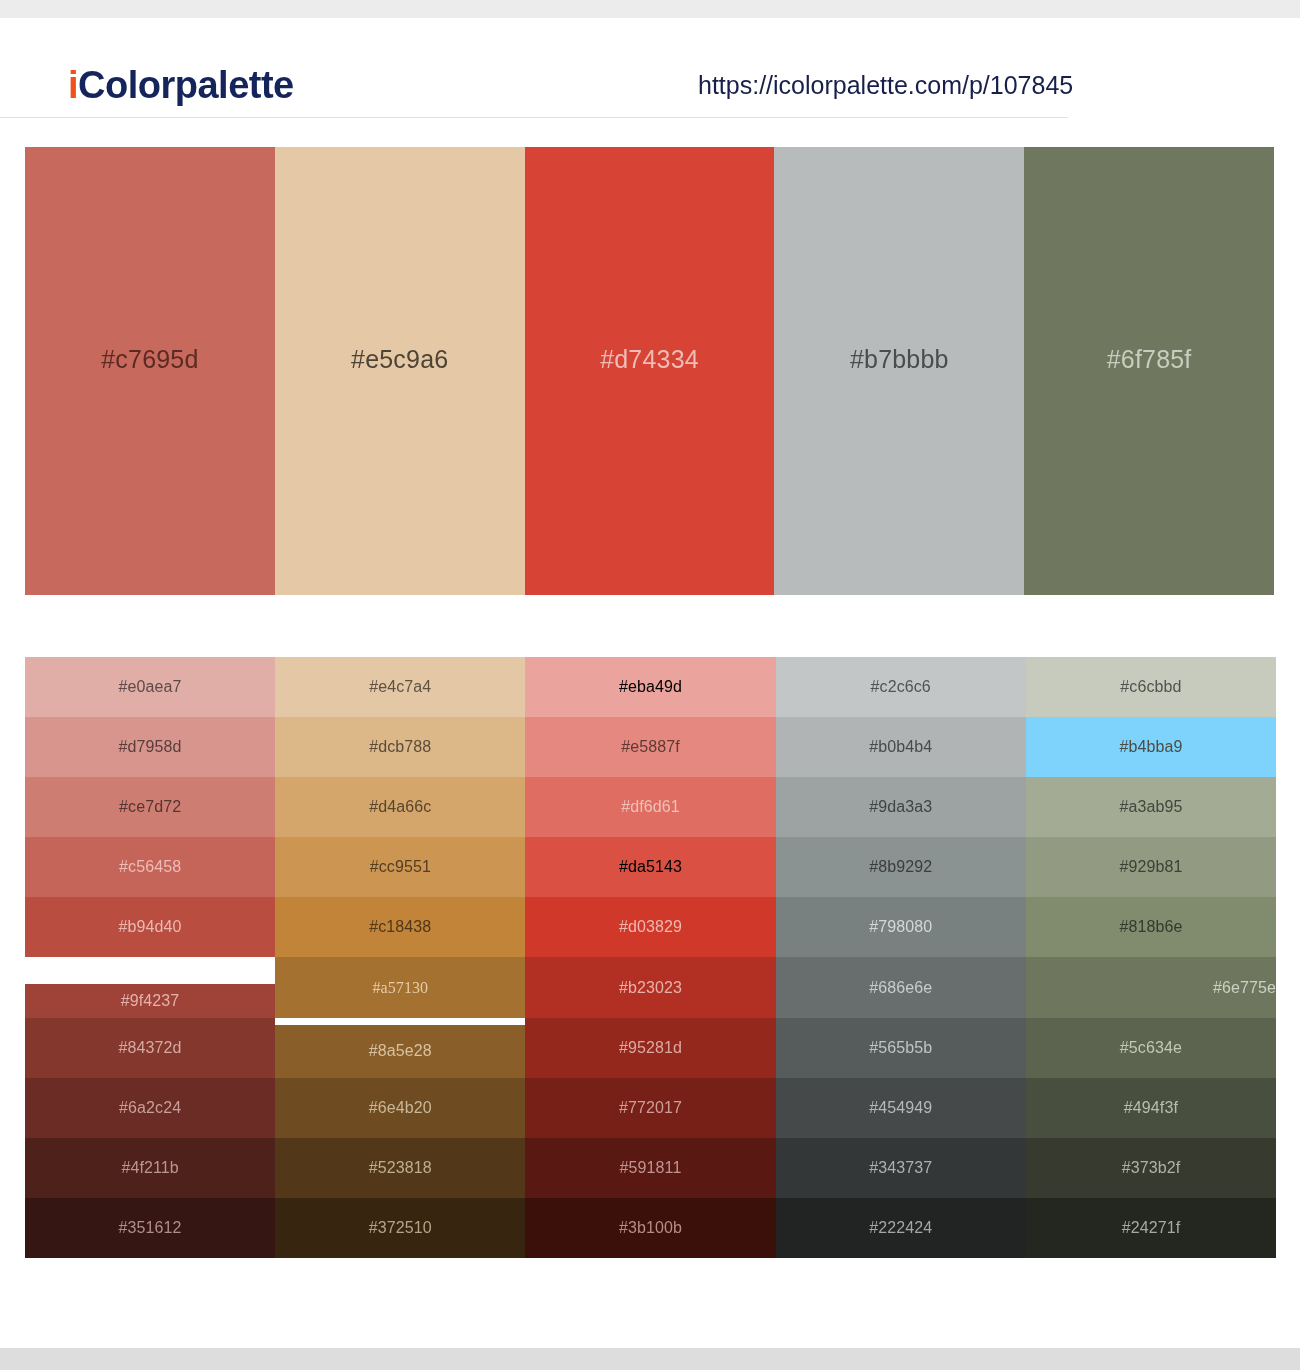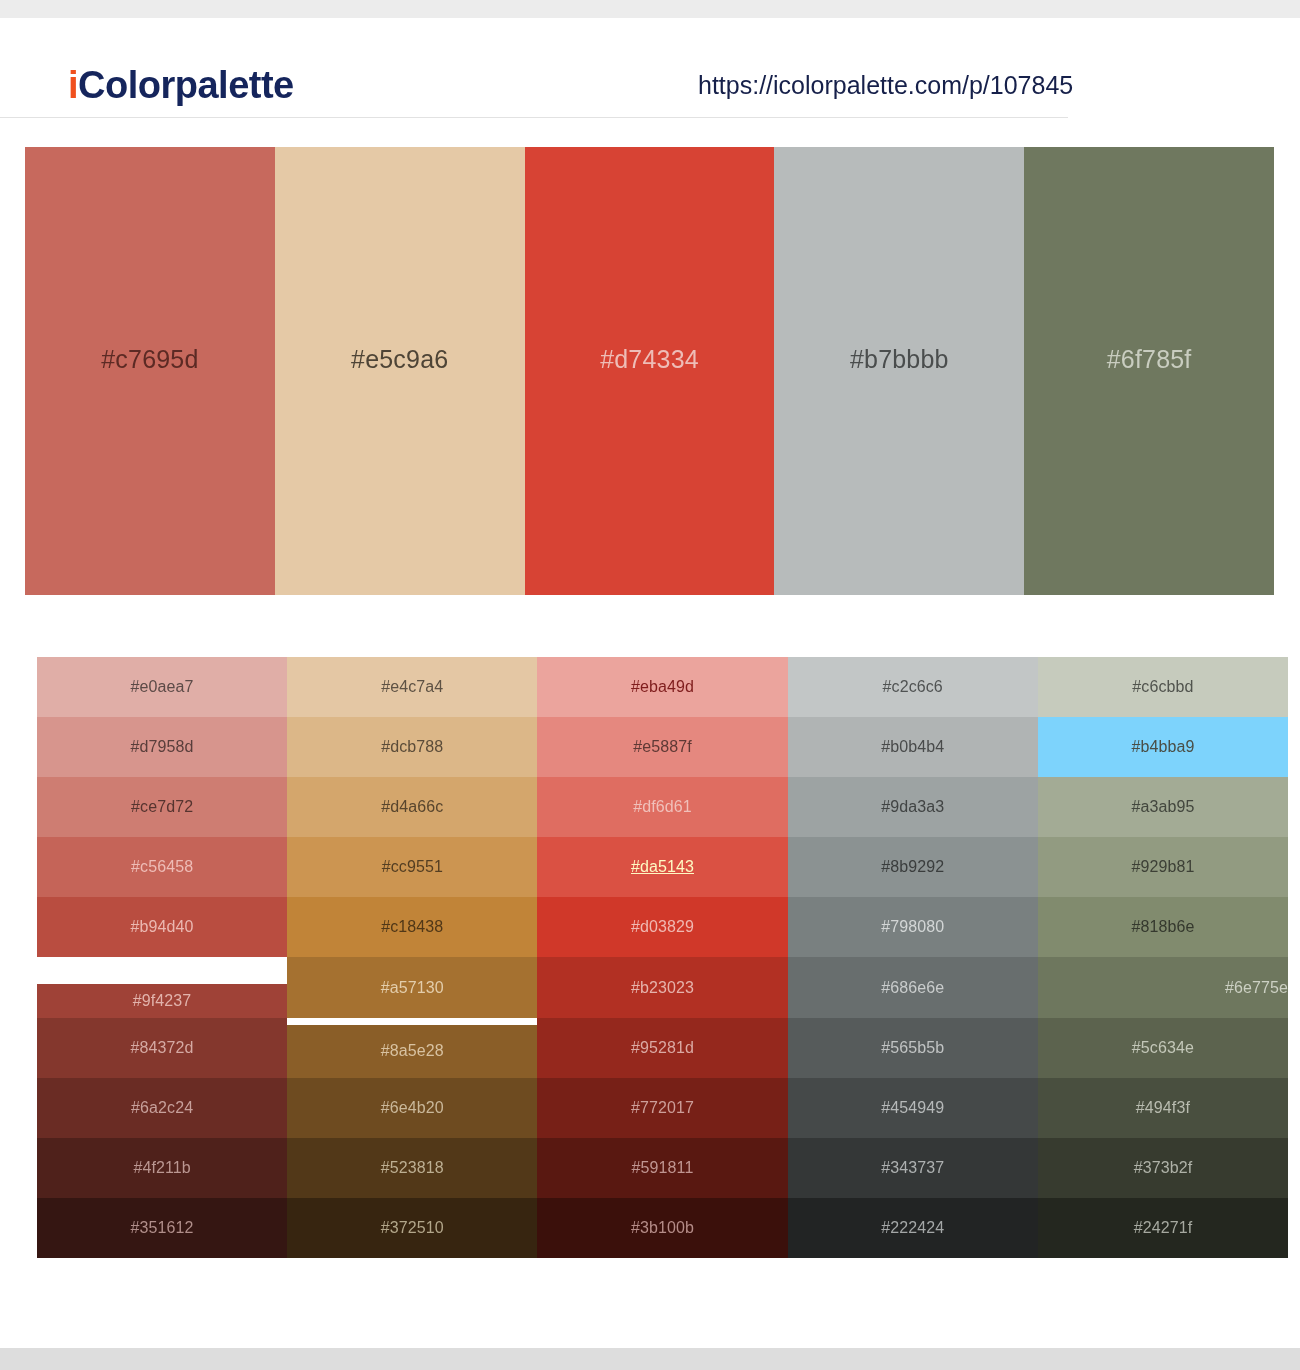--- a/index.html
+++ b/index.html
@@ -82,21 +82,21 @@
     font-size: 25px;
     letter-spacing: 0.2px;
     position: relative;
     top: -12px;
     white-space: nowrap;
   }
 
   
   .shades-grid {
     position: absolute;
-    left: 37px;
+    left: 25px;
     top: 657px;
     width: 1251px;
     height: 601px;
     display: flex;
     flex-direction: column;
   }
   .shade-row {
     flex: 1 1 0;
     display: flex;
   }
@@ -156,21 +156,21 @@
 
   <div class="shades-grid">
       <div class="shade-row">
         <div class="shade-cell" style="background: rgb(224, 174, 167);">
           <span class="shade-label" style="color: rgb(92, 74, 71);">#e0aea7</span>
         </div>
         <div class="shade-cell" style="background: rgb(228, 199, 164);">
           <span class="shade-label" style="color: rgb(94, 82, 68);">#e4c7a4</span>
         </div>
         <div class="shade-cell" style="background: rgb(235, 164, 157);">
-          <span class="shade-label" style="color: #7f1d1d;">#eba49d</span>
+          <span class="shade-label" style="color: #000000;">#eba49d</span>
         </div>
         <div class="shade-cell" style="background: rgb(194, 198, 198);">
           <span class="shade-label" style="color: rgb(80, 83, 83);">#c2c6c6</span>
         </div>
         <div class="shade-cell" style="background: rgb(198, 203, 189);">
           <span class="shade-label" style="color: rgb(81, 84, 78);">#c6cbbd</span>
         </div>
       </div>
       <div class="shade-row">
         <div class="shade-cell" style="background: rgb(215, 149, 141);">
@@ -207,21 +207,21 @@
         </div>
       </div>
       <div class="shade-row">
         <div class="shade-cell" style="background: rgb(197, 100, 88);">
           <span class="shade-label" style="color: rgb(238, 188, 182);">#c56458</span>
         </div>
         <div class="shade-cell" style="background: rgb(204, 149, 81);">
           <span class="shade-label" style="color: rgb(84, 62, 34);">#cc9551</span>
         </div>
         <div class="shade-cell" style="background: rgb(218, 81, 67);">
-          <span class="shade-label" style="color: #fef9c3; text-decoration: underline;">#da5143</span>
+          <span class="shade-label" style="color: #000000;">#da5143</span>
         </div>
         <div class="shade-cell" style="background: rgb(139, 146, 146);">
           <span class="shade-label" style="color: rgb(58, 61, 61);">#8b9292</span>
         </div>
         <div class="shade-cell" style="background: rgb(146, 155, 129);">
           <span class="shade-label" style="color: rgb(61, 64, 54);">#929b81</span>
         </div>
       </div>
       <div class="shade-row">
         <div class="shade-cell" style="background: rgb(185, 77, 64);">
@@ -237,21 +237,21 @@
           <span class="shade-label" style="color: rgb(211, 214, 214);">#798080</span>
         </div>
         <div class="shade-cell" style="background: rgb(129, 139, 110);">
           <span class="shade-label" style="color: rgb(53, 57, 46);">#818b6e</span>
         </div>
       </div>
       <div class="shade-row">
         <div class="shade-cell" style="background: rgb(159, 66, 55); margin-top: 27px;">
           <span class="shade-label" style="color: rgb(226, 179, 172);">#9f4237</span>
         </div>
-        <div class="shade-cell" style="background: rgb(165, 113, 48);">
+        <div class="shade-cell" style="background: rgb(165, 113, 48); font-family: Liberation Serif, serif;">
           <span class="shade-label" style="color: rgb(227, 205, 171);">#a57130</span>
         </div>
         <div class="shade-cell" style="background: rgb(178, 48, 35);">
           <span class="shade-label" style="color: rgb(230, 178, 171);">#b23023</span>
         </div>
         <div class="shade-cell" style="background: rgb(104, 110, 110);">
           <span class="shade-label" style="color: rgb(201, 204, 204);">#686e6e</span>
         </div>
         <div class="shade-cell" style="background: rgb(110, 119, 94); justify-content: flex-end;">
           <span class="shade-label" style="color: rgb(204, 208, 195);">#6e775e</span>

